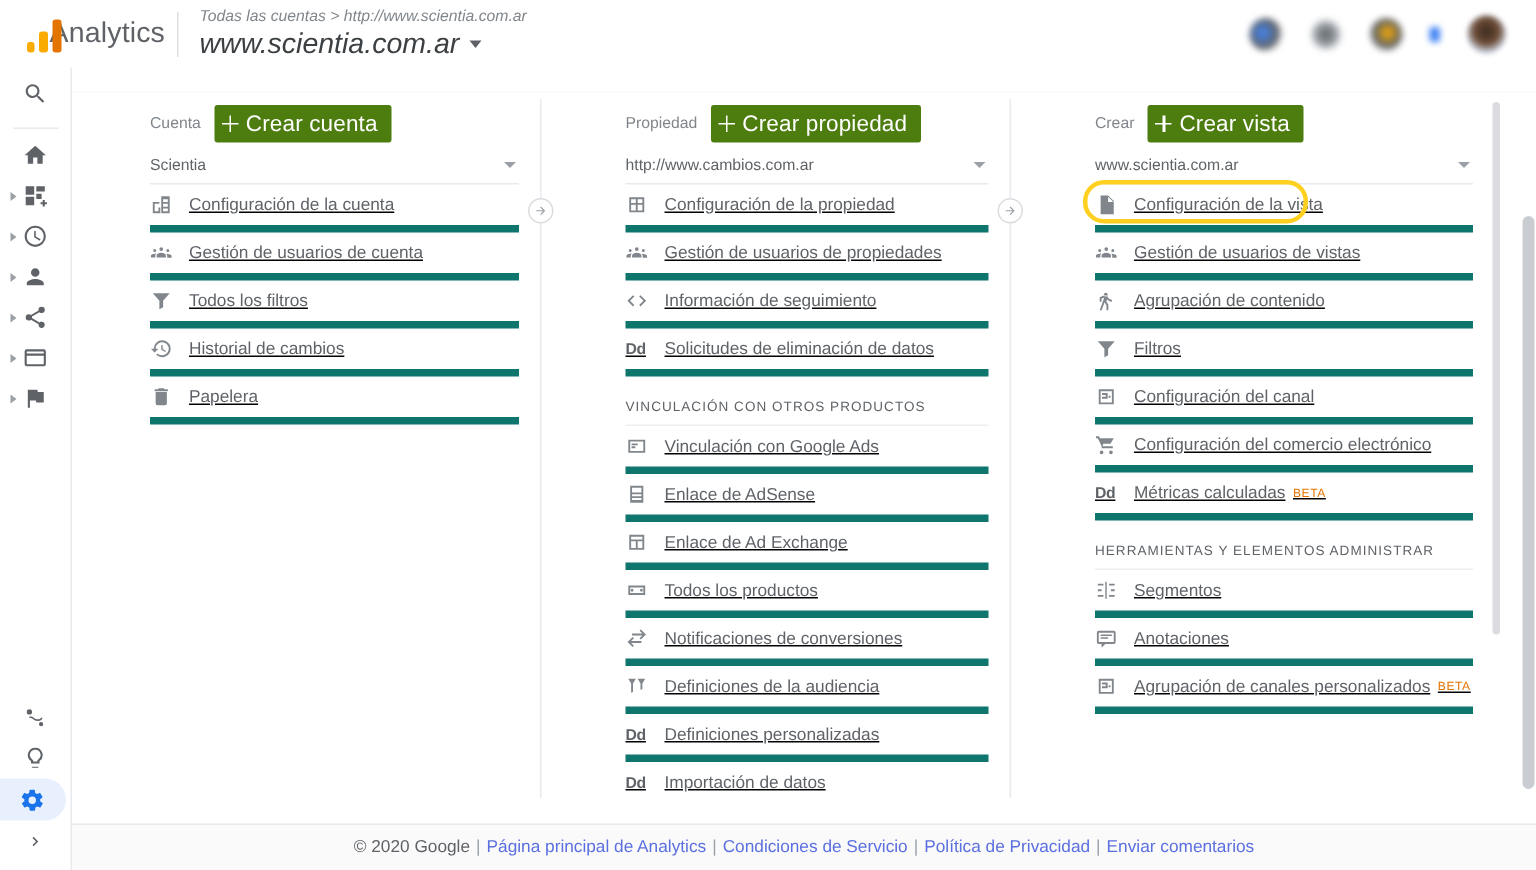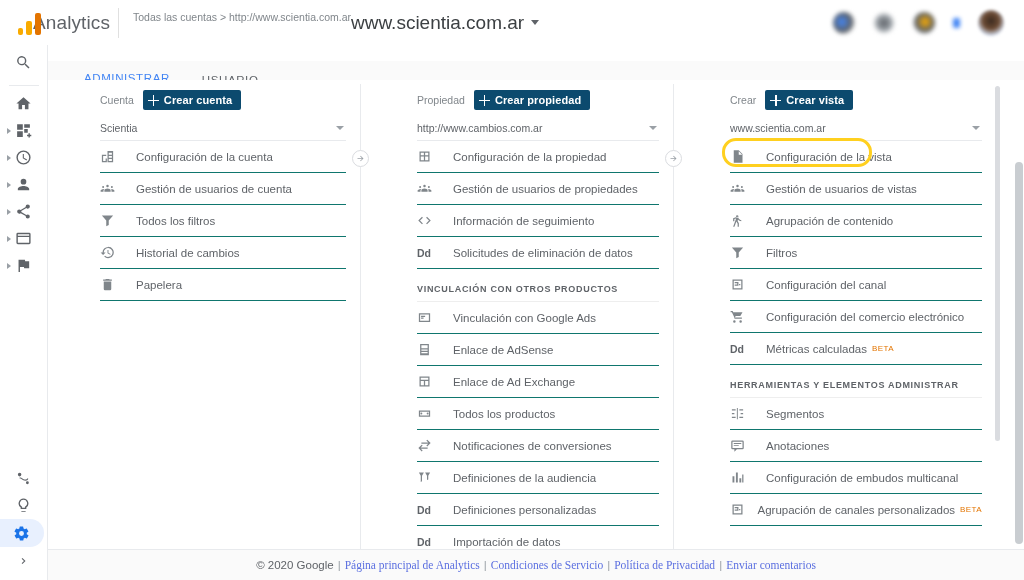--- a/index.html
+++ b/index.html
@@ -21,21 +21,21 @@
   .ga-logo { width: 26px; height: 24px; position: relative; }
   .ga-bar { position: absolute; bottom: 0; border-radius: 2px; }
   .ga-bar.b1 { left: 0; width: 5px; height: 7px; background: #F9AB00; }
   .ga-bar.b2 { left: 8px; width: 6px; height: 14px; background: #F9AB00; }
   .ga-bar.b3 { left: 17px; width: 6px; height: 22px; background: #E37400; }
   .brand {
     font-size: 19px; color: #5f6368; letter-spacing: .1px; margin-left: 9px;
     font-weight: 400; white-space: nowrap;
   }
   .vdiv { width: 1px; height: 30px; background: #e0e0e0; margin: 0 14px 0 8px; }
-  .acct-block { display: flex; flex-direction: row; justify-content: center; }
+  .acct-block { display: flex; flex-direction: column; justify-content: center; font-style: italic; }
   .breadcrumb { font-size: 10.5px; color: #80868b; line-height: 13px; white-space: nowrap; }
   .acct-name {
     font-size: 19px; color: #3c4043; line-height: 23px; font-weight: 400;
     display: flex; align-items: center; white-space: nowrap; cursor: pointer;
   }
   .caret-dn {
     display: inline-block; margin-left: 7px;
     border-left: 4.5px solid transparent; border-right: 4.5px solid transparent;
     border-top: 5px solid #5f6368;
   }
@@ -88,41 +88,41 @@
   }
   .tab {
     font-size: 11.5px; letter-spacing: .6px; font-weight: 500;
     padding: 0 16px 8px; cursor: pointer; color: #5f6368; white-space: nowrap;
   }
   .tab.active { color: #4285f4; border-bottom: 3px solid #F9AB00; margin-bottom: -1px; }
   .tab:first-child { margin-left: 20px; }
 
   
   .content {
-    position: absolute; top: 80px; left: 48px; width: 976px; height: 470px;
+    position: absolute; top: 62px; left: 48px; width: 976px; height: 470px;
     background: #ffffff; overflow: hidden;
   }
   .cols { display: flex; height: 100%; }
   .col { position: relative; padding-top: 9px; }
   .col.c1 { width: 312px; padding-left: 52px; padding-right: 14px; }
   .col.c2 { width: 312px; padding-left: 56px; padding-right: 14px; }
   .col.c3 { width: 330px; padding-left: 56px; padding-right: 22px; }
   .col-divider { width: 1px; background: #e8eaed; position: relative; margin-top: 4px; }
   .nav-circle {
     position: absolute; top: 66px; left: -8px;
     width: 17px; height: 17px; border-radius: 50%;
     background: #ffffff; border: 1px solid #dadce0;
     display: flex; align-items: center; justify-content: center; cursor: pointer;
   }
   .nav-circle svg { width: 9px; height: 9px; fill: #9aa0a6; }
 
   .col-head { display: flex; align-items: center; height: 22px; }
   .col-head .lbl { font-size: 10.5px; color: #80868b; margin-right: 9px; }
   .create-btn {
-    background: #0c4a6e; color: #ffffff; font-size: 11px; font-weight: 700;
+    background: #4d7c0f; color: #ffffff; font-size: 15px; font-weight: 400;
     border-radius: 2px; padding: 4px 9px 4px 5px; display: flex; align-items: center;
     cursor: pointer; letter-spacing: .1px; white-space: nowrap;
   }
   .create-btn .plus {
     position: relative; width: 11px; height: 11px; margin-right: 5px; flex: none;
   }
   .create-btn .plus::before, .create-btn .plus::after {
     content: ''; position: absolute; background: #ffffff;
   }
   .create-btn .plus::before { left: 0; top: 5px; width: 11px; height: 1.6px; }
@@ -133,36 +133,36 @@
     font-size: 10.5px; color: #5f6368; border-bottom: 1px solid #e8eaed;
     padding: 11px 2px 6px 0; cursor: pointer;
   }
   .selector .caret {
     border-left: 4px solid transparent; border-right: 4px solid transparent;
     border-top: 4.5px solid #9aa0a6;
   }
 
   .item {
     display: flex; align-items: center; height: 32px;
-    border-bottom: 1px solid #0f766e; cursor: pointer; position: relative;
+    border-bottom: 5px solid #0f766e; cursor: pointer; position: relative; text-decoration: underline;
   }
   .item .ico {
-    width: 36px; min-width: 26px; display: flex; align-items: flex-end; justify-content: flex-start;
+    width: 26px; min-width: 26px; display: flex; align-items: flex-end; justify-content: flex-start;
   }
   .item .ico svg { width: 15px; height: 15px; fill: #80868b; }
   .item .ico .dd {
     font-size: 10.5px; font-weight: 700; color: #5f6368; letter-spacing: -.2px;
   }
   .item .txt { font-size: 11.5px; color: #5f6368; white-space: nowrap; }
   .beta {
     font-size: 8px; color: #E37400; letter-spacing: .4px; margin-left: 5px;
     text-transform: uppercase; font-weight: 400;
   }
   .section-head {
-    font-size: 9px; color: #5f6368; letter-spacing: .7px; font-weight: 700;
+    font-size: 9px; color: #5f6368; letter-spacing: .7px; font-weight: 400;
     padding: 15px 0 7px; border-bottom: 1px solid #eeeeee; white-space: nowrap;
   }
 
   
   .ring {
     position: absolute; left: -8px; top: -3px; width: 150px; height: 29px;
     border: 3px solid #FFD01F; border-radius: 14px; pointer-events: none;
     background: transparent;
   }
 
@@ -177,21 +177,21 @@
   }
 
   
   .footer {
     position: absolute; bottom: 0; left: 48px; width: 976px; height: 31px;
     background: #fafafa; border-top: 1px solid #e8eaed;
     display: flex; align-items: center; justify-content: center;
     font-size: 11.5px;
   }
   .footer .copy { color: #5f6368; }
-  .footer a { color: #5b6fe0; text-decoration: none; cursor: pointer; font-family: Liberation Serif, serif; }
+  .footer a { color: #5b6fe0; text-decoration: none; cursor: pointer; }
   .footer .sep { color: #9aa0a6; margin: 0 4px; }
 </style>
 </head>
 <body>
 
 <div class="topbar">
   <div class="logo-wrap">
     <div class="ga-logo">
       <div class="ga-bar b1"></div>
         <div class="ga-bar b2"></div>
@@ -555,28 +555,20 @@
           </span>
         <span class="txt">Segmentos</span>
       </div>
       <div class="item">
         <span class="ico">
             <svg viewBox="0 0 24 24">
               <path d="M20 4H4a2 2 0 0 0-2 2v10a2 2 0 0 0 2 2h3v4l4-4h9a2 2 0 0 0 2-2V6a2 2 0 0 0-2-2zm0 12H4V6h16zM6 8h12v1.5H6zm0 3h8V12.5H6z"></path>
             </svg>
           </span>
         <span class="txt">Anotaciones</span>
-      </div>
-      <div class="item">
-        <span class="ico">
-            <svg viewBox="0 0 24 24">
-              <path d="M4 10h3v10H4zM9.5 4h3v16h-3zM15 13h3v7h-3zM19.5 7h2v13h-2z"></path>
-            </svg>
-          </span>
-        <span class="txt">Configuración de embudos multicanal</span>
       </div>
       <div class="item">
         <span class="ico">
             <svg viewBox="0 0 24 24">
               <path d="M4 4v16h16V4zm2 2h12v12H6zm1.5 2v2h4v2h-4v2h6V8zm7 3v2h2v-2z"></path>
             </svg>
           </span>
         <span class="txt">Agrupación de canales personalizados</span>
         <span class="beta">BETA</span>
       </div>

